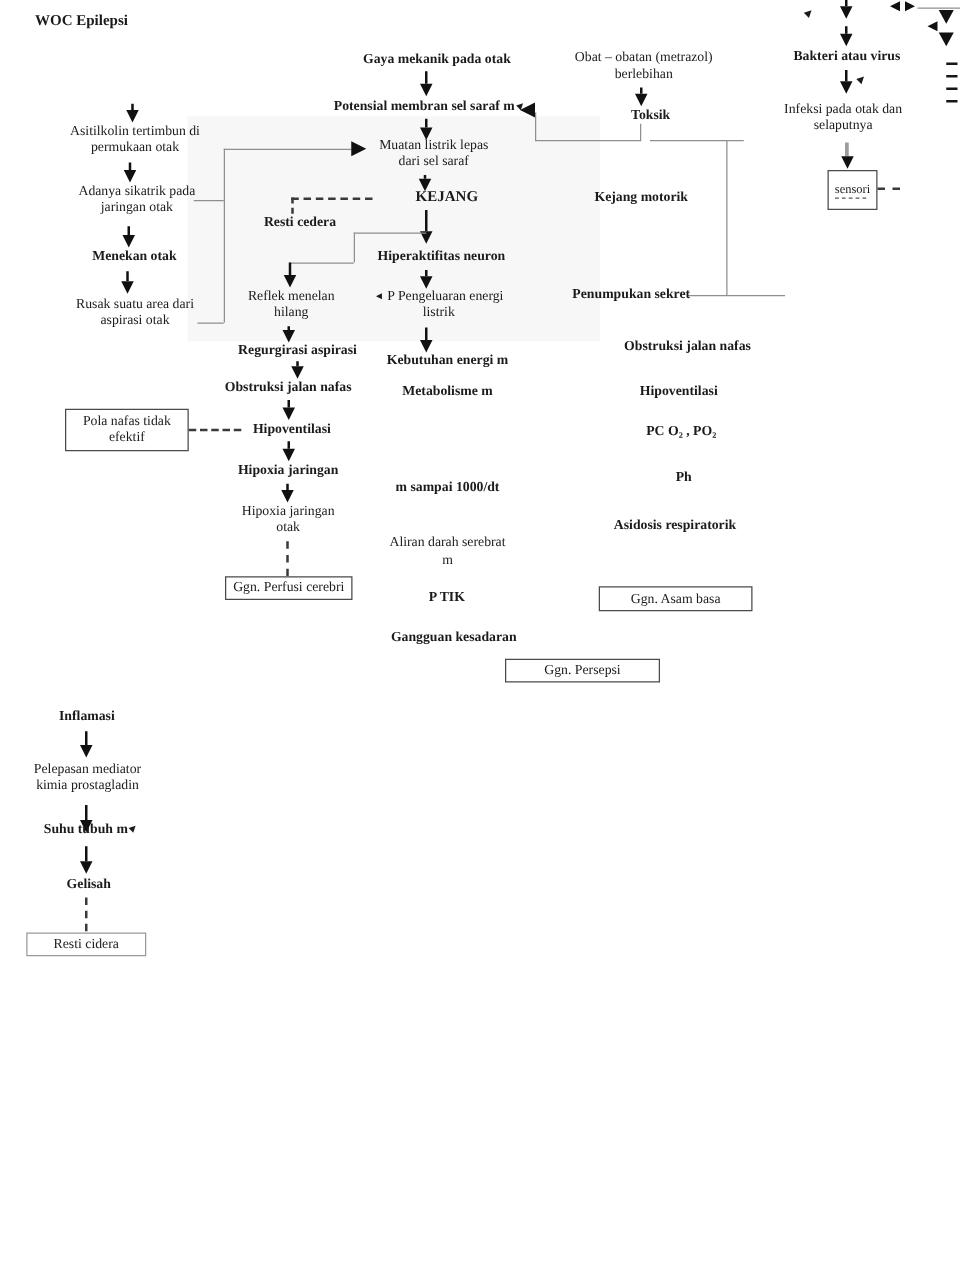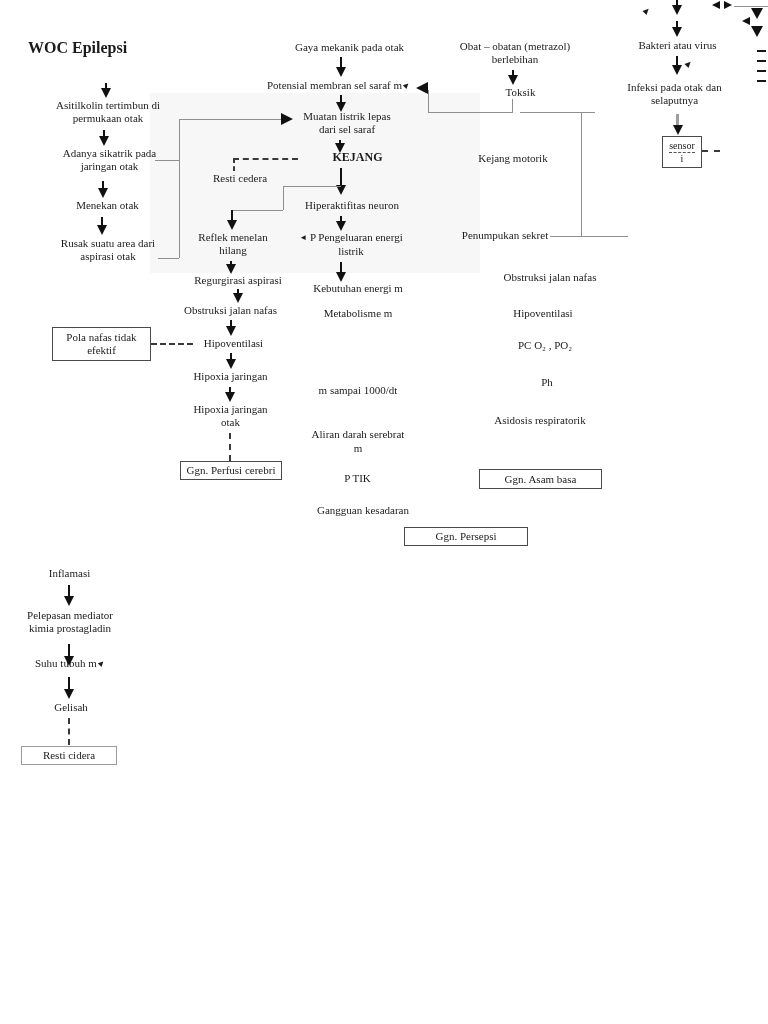--- a/index.html
+++ b/index.html
@@ -1,19 +1,19 @@
 <!DOCTYPE html>
 <html><head>
 <meta charset="utf-8">
 <style>
   html,body{margin:0;padding:0;background:#e9e9e9;}
   #page{position:relative;width:768px;height:1024px;background:#ffffff;overflow:hidden;
         font-family:"Liberation Serif","DejaVu Serif",serif;color:#1b1b1b;}
   .t{position:absolute;font-size:11px;line-height:13px;text-align:center;white-space:pre-line;}
-  .nw{white-space:nowrap;}
+  .nw{white-space:nowrap;font-weight:bold;}
   .b{font-weight:bold;}
   .bx{position:absolute;border:1px solid #4a4a4a;background:#fff;font-size:11px;line-height:13px;
       text-align:center;white-space:pre-line;display:flex;align-items:center;justify-content:center;}
   
   .ad{position:absolute;width:0;border-left:2px solid #111;}
   .ad:after{content:"";position:absolute;top:100%;left:-6px;width:0;height:0;
             border:5px solid transparent;border-top:10px solid #111;}
   .ad.gray{border-left:3px solid #9d9d9d;}
   
   .lh{position:absolute;height:1px;background:#8f8f8f;}
@@ -35,21 +35,21 @@
   .dash{position:absolute;width:9px;height:2px;background:#161616;}
   .sensor-l1{border-bottom:1px dashed #555;}
 </style>
 </head>
 <body>
 
 <div id="page">
 
   <div class="panel" style="left:150px;top:93px;width:330px;height:180px"></div>
 
-  <div class="t b nw" style="left:28px;top:41px;text-align:right;font-size:16px">WOC Epilepsi</div>
+  <div class="t b nw" style="left:28px;top:10px;text-align:right;font-size:12px">WOC Epilepsi</div>
 
   <div class="ad" style="left:105px;top:83px;height:5px"></div>
   <div class="t" style="left:48px;top:99px;width:120px">Asitilkolin tertimbun di
 permukaan otak</div>
   <div class="ad" style="left:103px;top:130px;height:6px"></div>
   <div class="t" style="left:52px;top:147px;width:115px">Adanya sikatrik pada
 jaringan otak</div>
   <div class="ad" style="left:102px;top:181px;height:7px"></div>
   <div class="t nw" style="left:60px;top:199px;width:95px">Menekan otak</div>
   <div class="ad" style="left:101px;top:217px;height:8px"></div>
@@ -137,21 +137,21 @@
 
   <div class="ad" style="left:676px;top:0px;height:5px"></div>
   <div class="ne-abs" style="left:642px;top:5px">▲</div>
   <div class="ad" style="left:676px;top:21px;height:6px"></div>
   <div class="t nw" style="left:630px;top:39px;width:95px">Bakteri atau virus</div>
   <div class="ad" style="left:676px;top:56px;height:9px"></div>
   <div class="ne-abs" style="left:684px;top:58px">▲</div>
   <div class="t" style="left:622px;top:81px;width:105px">Infeksi pada otak dan
 selaputnya</div>
   <div class="ad gray" style="left:676px;top:114px;height:11px"></div>
-  <div class="bx" style="left:662px;top:136px;width:38px;height:30px;flex-direction:column;font-size:10px;line-height:12px">
+  <div class="bx" style="left:662px;top:136px;width:38px;height:30px;flex-direction:row;font-size:10px;line-height:12px">
     <span class="sensor-l1">sensor</span>
     <span>i</span>
   </div>
   <div class="dh" style="left:702px;top:150px;width:18px"></div>
 
   <div class="hl sm" style="left:712px;top:1px"></div>
   <div class="hr sm" style="left:724px;top:1px"></div>
   <div class="lh" style="left:734px;top:6px;width:34px"></div>
   <div class="hd" style="left:751px;top:8px"></div>
   <div class="hl sm" style="left:742px;top:17px"></div>

